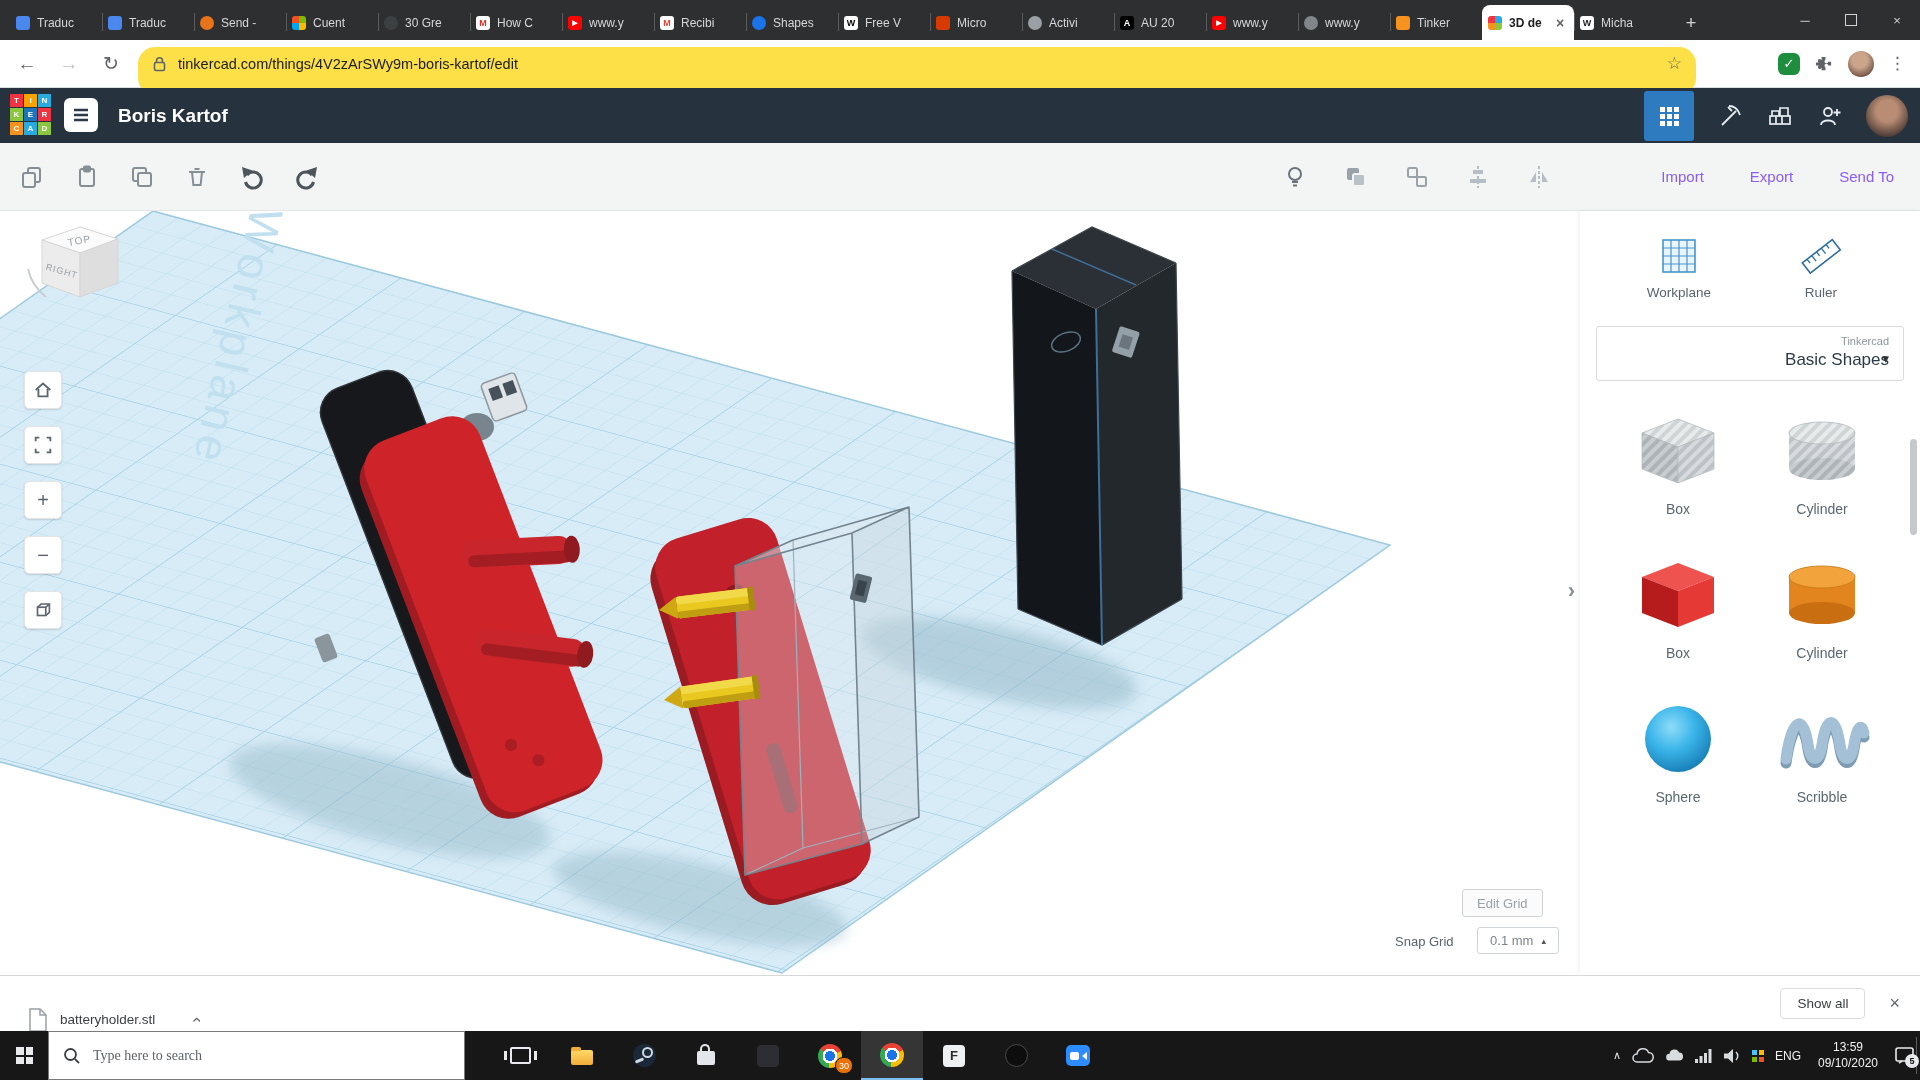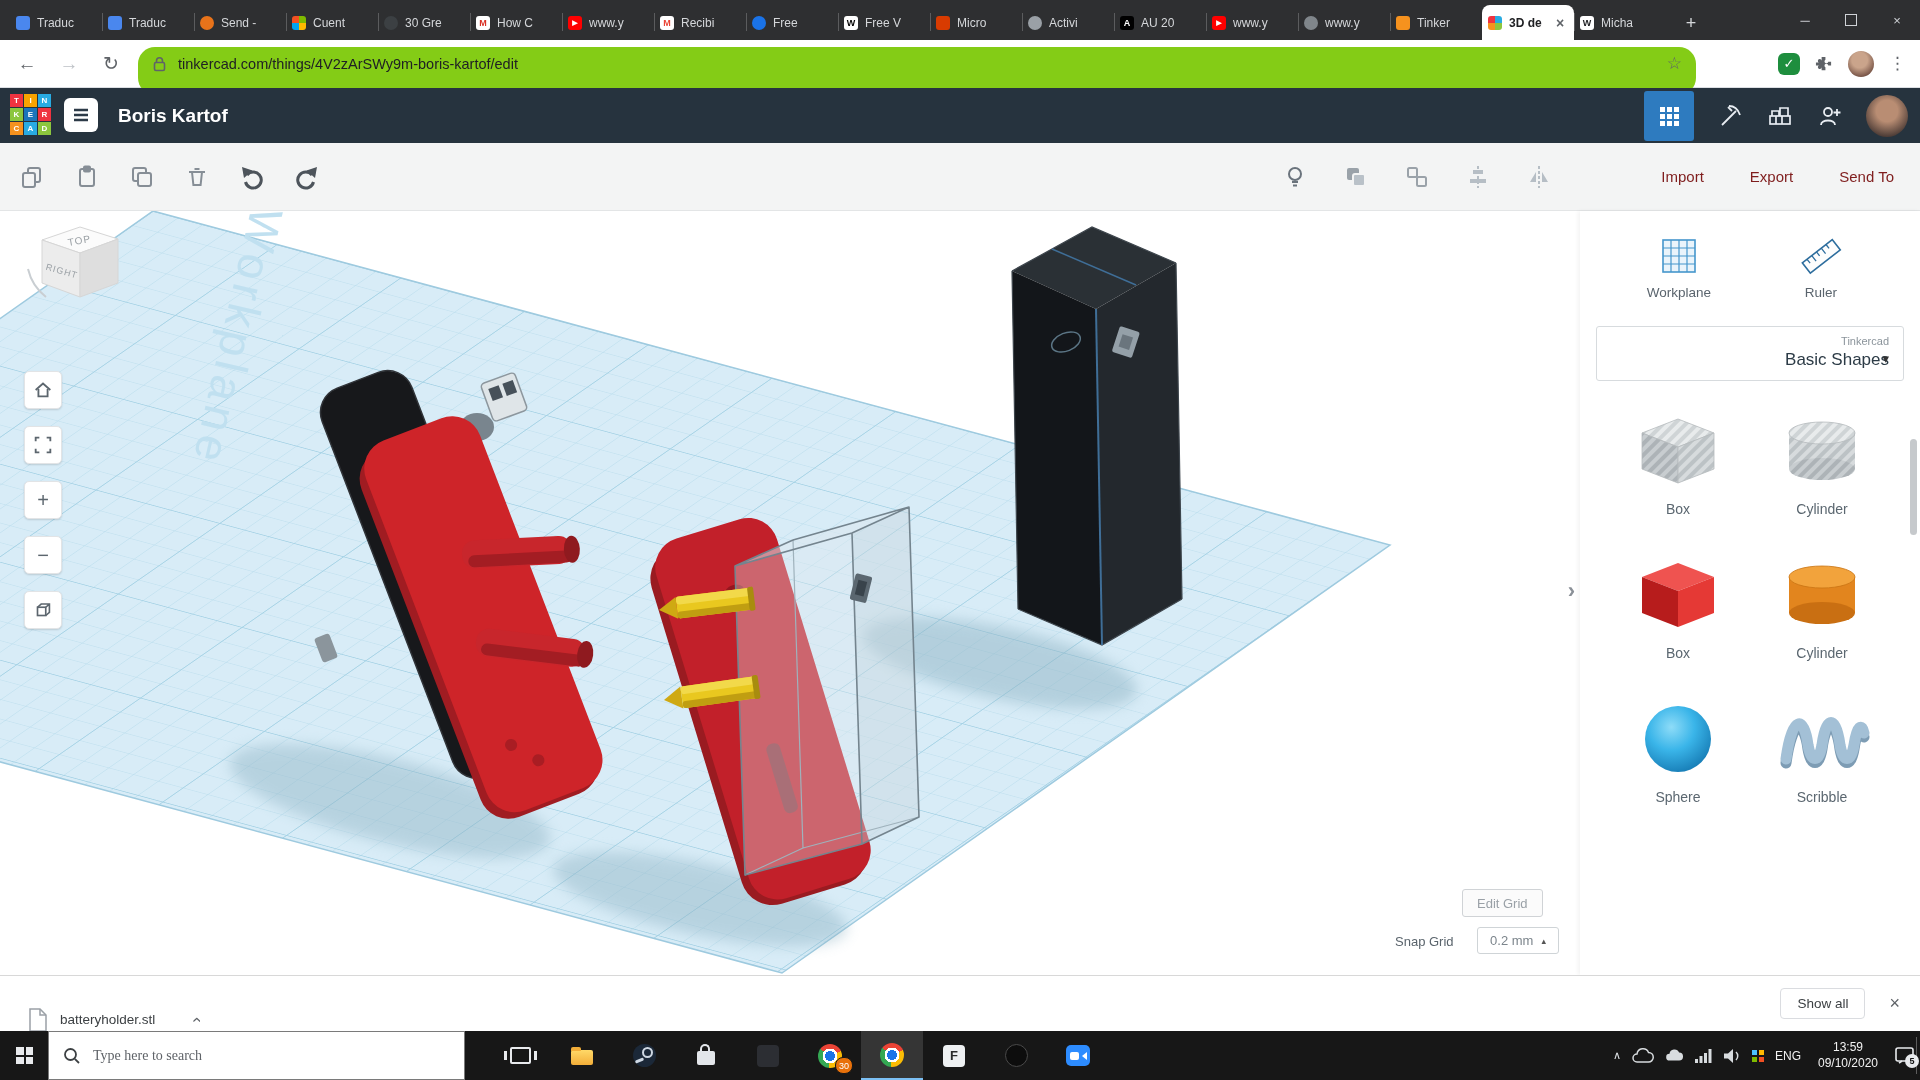--- a/index.html
+++ b/index.html
@@ -19,21 +19,21 @@
   .tab.active .tab-close{display:inline-flex;}
   .newtab{position:absolute;left:1678px;top:10px;color:#d5d7da;font-size:18px;width:26px;height:26px;display:flex;align-items:center;justify-content:center;cursor:pointer;}
   .wincontrols{position:absolute;right:0;top:0;height:40px;display:flex;}
   .wc{width:46px;height:40px;display:flex;align-items:center;justify-content:center;color:#cfd2d6;font-size:13px;cursor:pointer;}
   .max-box{width:10px;height:10px;border:1.3px solid #cfd2d6;display:block;}
   
   #navbar{position:absolute;left:0;top:40px;width:1920px;height:48px;background:#fff;border-bottom:1px solid #dcdfe3;box-sizing:border-box;}
   .nav-btns{position:absolute;left:14px;top:0;height:47px;display:flex;align-items:center;gap:16px;}
   .nav-glyph{font-size:19px;color:#5f6368;width:26px;text-align:center;cursor:pointer;}
   .nav-glyph.disabled{color:#bdc1c6;}
-  .omnibox{position:absolute;left:138px;top:7px;right:224px;height:48px;background:#84cc16;border-radius:17px;}
+  .omnibox{position:absolute;left:138px;top:7px;right:224px;height:48px;background:#fde047;border-radius:17px;}
   .omni-lock{position:absolute;left:15px;top:9px;}
   .omni-url{position:absolute;left:40px;top:0;line-height:34px;font-size:14.5px;color:#202124;white-space:nowrap;}
   .omni-star{position:absolute;right:14px;top:0;line-height:34px;font-size:17px;color:#5f6368;cursor:pointer;}
   .nav-ext{position:absolute;right:14px;top:0;height:47px;display:flex;align-items:center;gap:15px;}
   .ext-check{width:22px;height:22px;border-radius:6px;background:#1e8e3e;color:#fff;font-size:13px;display:flex;align-items:center;justify-content:center;}
   .nav-avatar{width:26px;height:26px;border-radius:50%;background:radial-gradient(circle at 45% 35%,#caa48b 0 35%,#6e4b3f 80%);}
   .kebab{font-size:17px;color:#5f6368;cursor:pointer;}
   
   #tcheader{position:absolute;left:0;top:88px;width:1920px;height:55px;background:#26333e;}
   .tc-logo{position:absolute;left:10px;top:6px;width:43px;height:43px;display:grid;grid-template-columns:repeat(3,13px);grid-template-rows:repeat(3,13px);gap:1px;}
@@ -43,21 +43,21 @@
   .hdr-right{position:absolute;right:12px;top:0;height:55px;display:flex;align-items:center;gap:22px;}
   .apps-btn{width:50px;height:50px;background:#2e7bbf;border-radius:3px;display:flex;align-items:center;justify-content:center;cursor:pointer;}
   .hdr-ic{width:28px;height:28px;display:flex;align-items:center;justify-content:center;cursor:pointer;}
   .hdr-avatar{width:42px;height:42px;border-radius:50%;background:radial-gradient(circle at 50% 38%,#b98d73 0 32%,#4a3a35 78%);cursor:pointer;}
   
   #edtoolbar{position:absolute;left:0;top:143px;width:1920px;height:68px;background:#f3f4f4;border-bottom:1px solid #e3e5e6;box-sizing:border-box;}
   .edit-icons{position:absolute;left:18px;top:0;height:67px;display:flex;align-items:center;gap:28px;}
   .view-icons{position:absolute;left:1281px;top:0;height:67px;display:flex;align-items:center;gap:34px;}
   .tbi{width:27px;height:27px;display:flex;align-items:center;justify-content:center;cursor:pointer;}
   .tb-actions{position:absolute;right:26px;top:0;height:67px;display:flex;align-items:center;gap:46px;}
-  .tb-action{font-size:15px;color:#7f1d1d;cursor:pointer;}
+  .tb-action{font-size:15px;color:#8b5cf6;cursor:pointer;}
   
   #viewport{position:absolute;left:0;top:211px;width:1580px;height:764px;background:#fff;overflow:hidden;}
   .vp-btns{position:absolute;left:24px;top:160px;}
   .vp-btn{width:36px;height:36px;background:#fff;border:1px solid #e2e4e6;border-radius:5px;box-shadow:0 1px 2px rgba(0,0,0,.14);display:flex;align-items:center;justify-content:center;margin-bottom:17px;color:#5c666e;font-size:20px;cursor:pointer;}
   .edit-grid-btn{position:absolute;left:1462px;top:678px;height:26px;padding:0 14px;background:#fbfbfb;border:1px solid #d0d3d6;border-radius:3px;color:#9aa1a7;font-size:13px;display:flex;align-items:center;cursor:pointer;}
   .snap-label{position:absolute;left:1395px;top:723px;font-size:13px;color:#5a646c;}
   .snap-box{position:absolute;left:1477px;top:716px;width:82px;height:27px;background:#fff;border:1px solid #cfd4d7;border-radius:3px;display:flex;align-items:center;justify-content:center;gap:8px;font-size:13px;color:#7c858c;box-sizing:border-box;cursor:pointer;}
   .snap-caret{font-size:9px;color:#555;}
   
   #panel{position:absolute;left:1580px;top:211px;width:340px;height:764px;background:#fff;box-shadow:-2px 0 4px rgba(0,0,0,.05);}
@@ -220,21 +220,21 @@
           <b class="favg">M</b>
         </span>
         <span class="tab-label">Recibi</span>
 
       </div>
 
       <div class="tab">
         <span class="fav" style="background:#1a73e8;border-radius:50%">
           <b class="favg"></b>
         </span>
-        <span class="tab-label">Free</span>
+        <span class="tab-label">Shapes</span>
 
       </div>
 
       <div class="tab">
         <span class="fav" style="background:#ffffff;color:#000000">
           <b class="favg">W</b>
         </span>
         <span class="tab-label">Free V</span>
 
       </div>
@@ -617,21 +617,21 @@
       <svg width="22" height="22" viewBox="0 0 24 24" fill="none" stroke="#5c666e" stroke-width="1.8">
           <rect x="6" y="9" width="9" height="9"></rect>
           <path d="M6,9 l4,-3.5 h9 v9 l-4,3.5 M19,5.5 l-4,3.5"></path>
         </svg>
     </div>
   </div>
 
   <div class="edit-grid-btn">Edit Grid</div>
   <div class="snap-label">Snap Grid</div>
   <div class="snap-box">
-    <span>0.2 mm</span>
+    <span>0.1 mm</span>
     <span class="snap-caret">▴</span>
   </div>
 </div>
 
 <div id="panel">
   <span class="panel-collapse">›</span>
 
   <div class="panel-toprow">
     <div class="pt-item">
       <svg width="42" height="42" viewBox="0 0 42 42">

